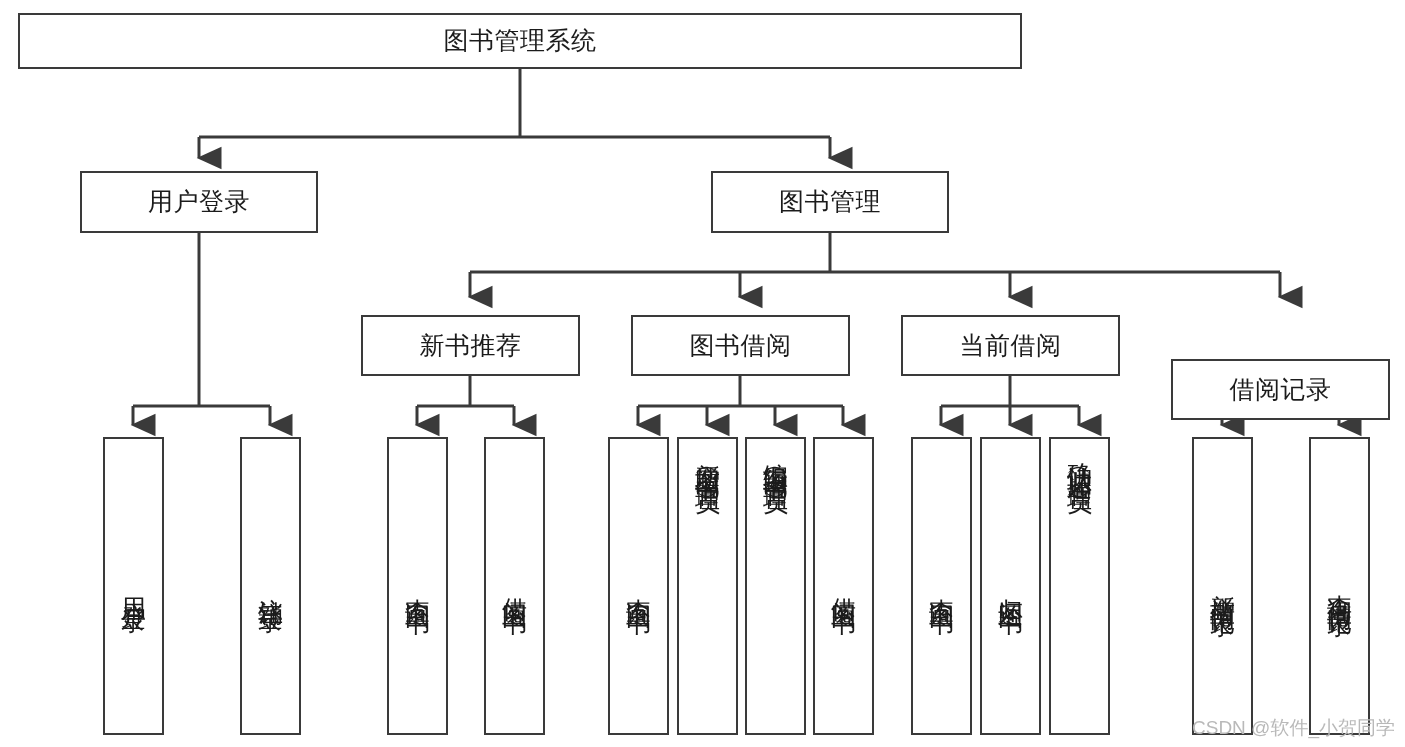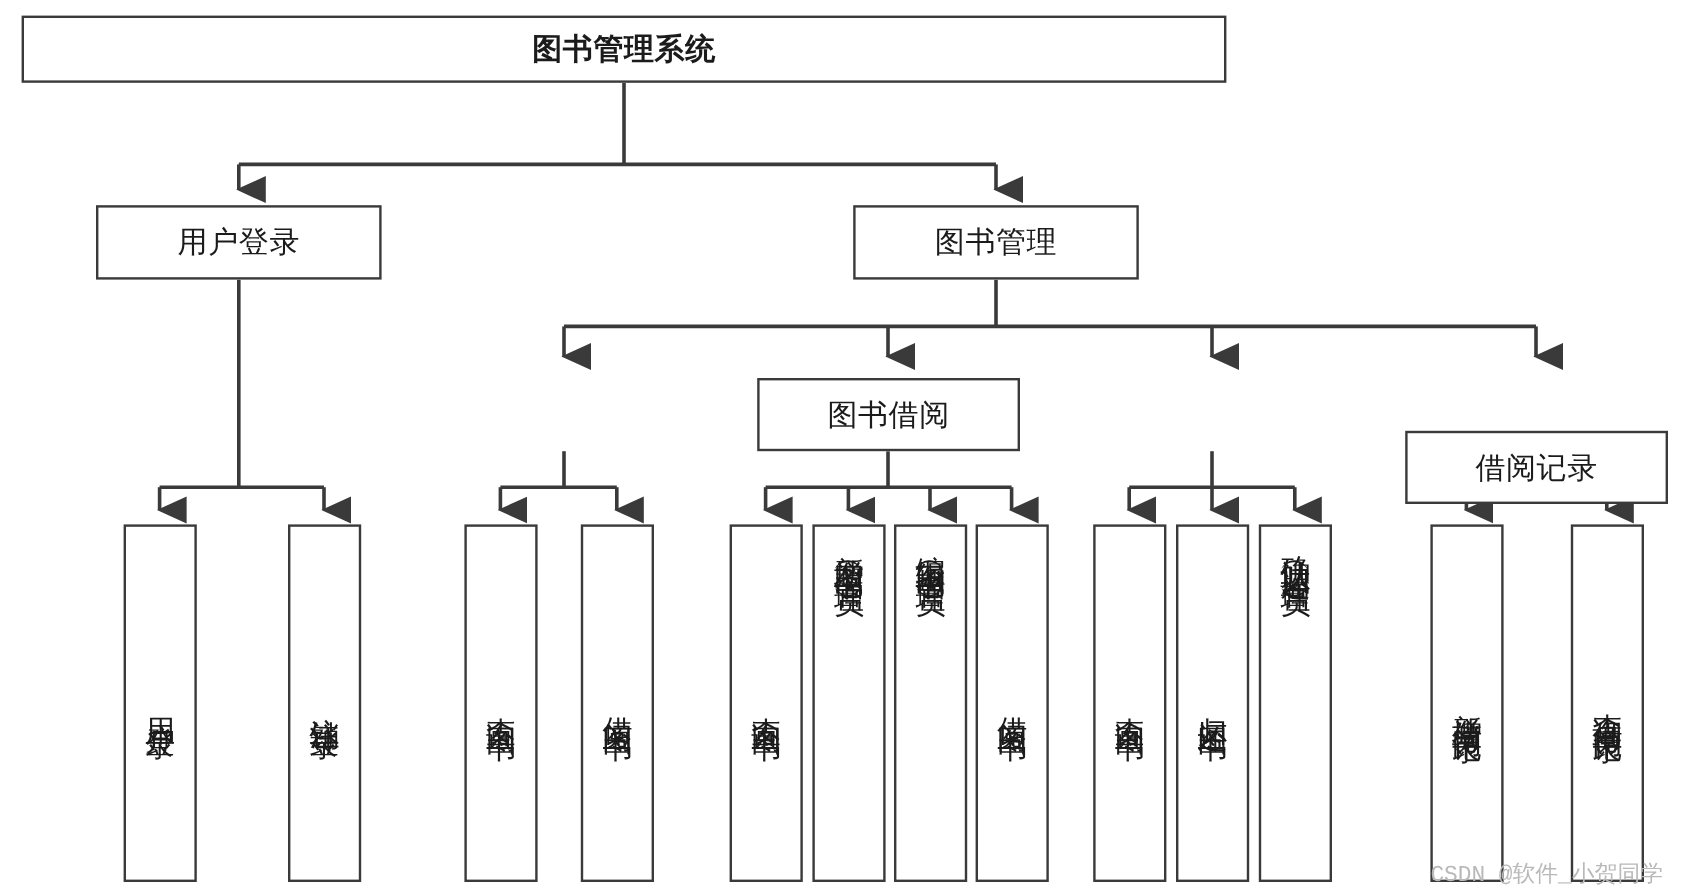--- a/index.html
+++ b/index.html
@@ -66,21 +66,21 @@
   .node.v.mid {
     align-items: center;
     padding-top: 0;
   }
   .watermark {
     position: absolute;
     color: #b9b9b9;
     font-size: 19px;
     white-space: nowrap;
     z-index: 5;
-    font-family: Liberation Mono, monospace;
+    font-family: Liberation Sans, sans-serif;
   }
 </style>
 </head>
 <body>
 
 <div id="canvas">
 
   <svg id="edges" viewBox="0 0 1405 747" width="1405" height="747">
     <defs>
       <marker id="arrow" viewBox="0 0 12 12" refX="6" refY="10" markerWidth="9" markerHeight="9" orient="auto-start-reverse">
@@ -124,34 +124,40 @@
       <path d="M 1010 406 L 1010 425" marker-end="url(#arrow)"></path>
       <path d="M 1079 406 L 1079 425" marker-end="url(#arrow)"></path>
 
       <path d="M 1280 376 L 1280 406"></path>
       <path d="M 1222 406 L 1339 406"></path>
       <path d="M 1222 406 L 1222 425" marker-end="url(#arrow)"></path>
       <path d="M 1339 406 L 1339 425" marker-end="url(#arrow)"></path>
     </g>
   </svg>
 
-  <div class="node root" style="left:18px; top:13px; width:1004px; height:56px;font-weight:bold;">
+  <div class="node root" style="left:18px; top:13px; width:1004px; height:56px;">
     <span class="label">图书管理系统</span>
   </div>
 
   <div class="node h" style="left:80px; top:171px; width:238px; height:62px;">
     <span class="label">用户登录</span>
   </div>
   <div class="node h" style="left:711px; top:171px; width:238px; height:62px;">
     <span class="label">图书管理</span>
   </div>
 
+  <div class="node h" style="left:361px; top:315px; width:219px; height:61px;">
+    <span class="label">新书推荐</span>
+  </div>
   <div class="node h" style="left:631px; top:315px; width:219px; height:61px;text-align:center;">
     <span class="label">图书借阅</span>
   </div>
+  <div class="node h" style="left:901px; top:315px; width:219px; height:61px;">
+    <span class="label">当前借阅</span>
+  </div>
   <div class="node h" style="left:1171px; top:315px; width:219px; height:61px;margin-top:44px;">
     <span class="label">借阅记录</span>
   </div>
 
   <div class="node v mid" style="left:103px; top:437px; width:61px; height:298px;">
     <span class="label">用户登录</span>
   </div>
   <div class="node v mid" style="left:240px; top:437px; width:61px; height:298px;">
     <span class="label">注销登录</span>
   </div>

